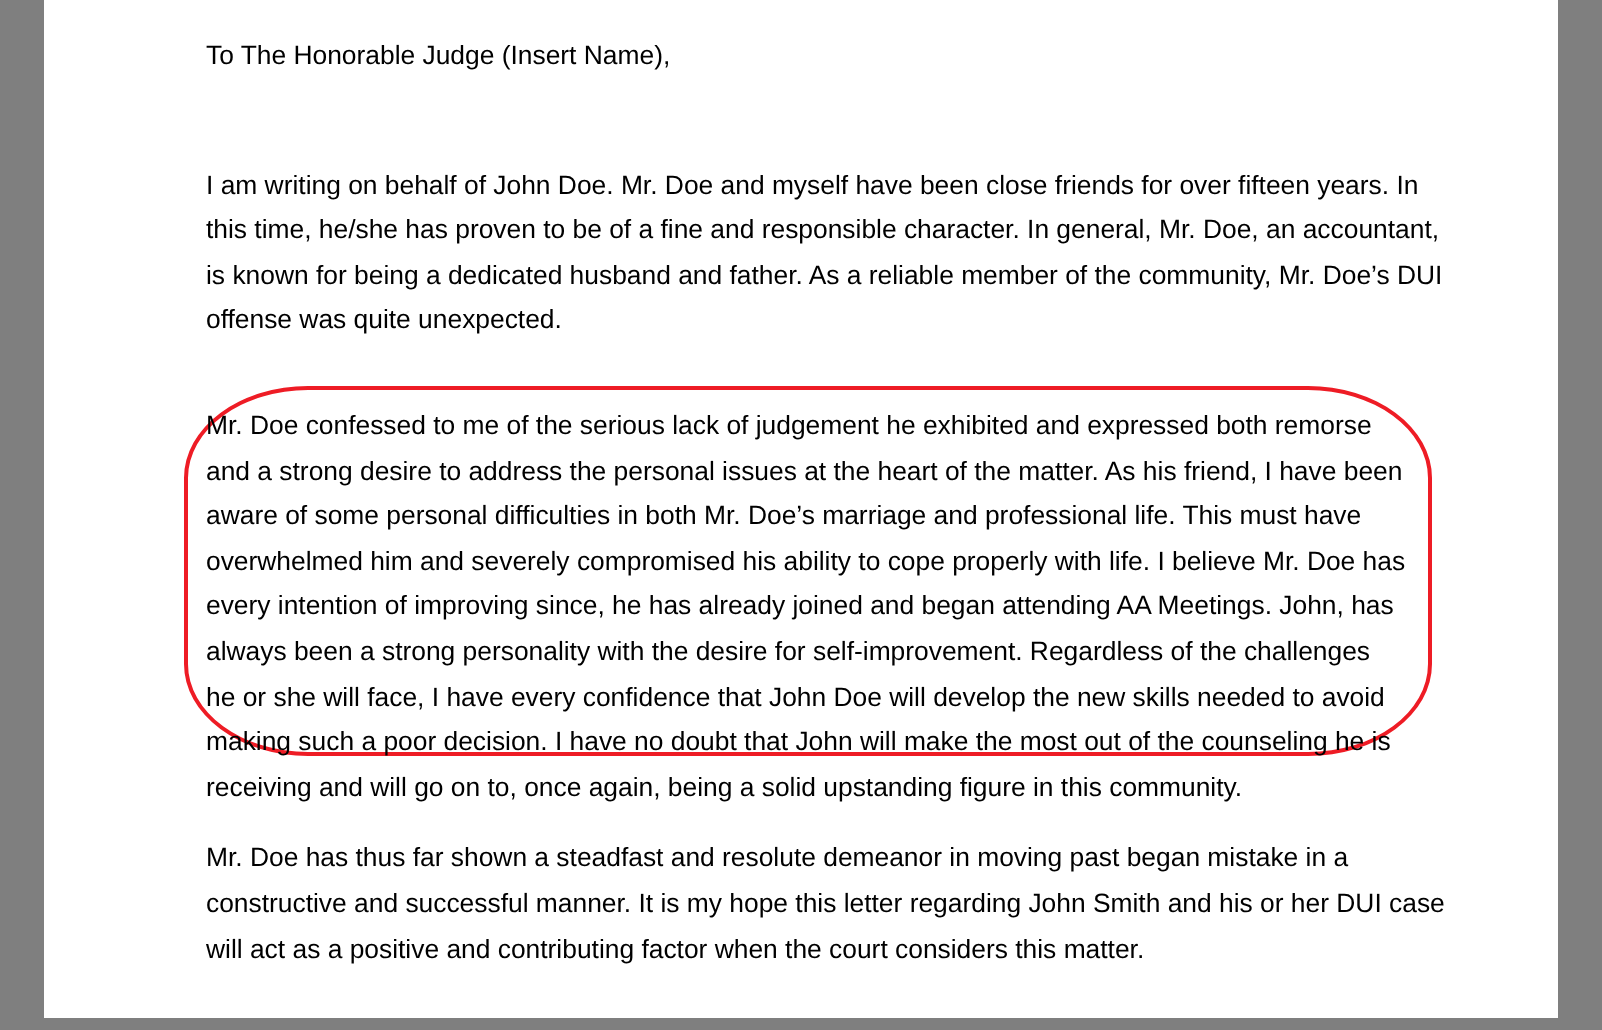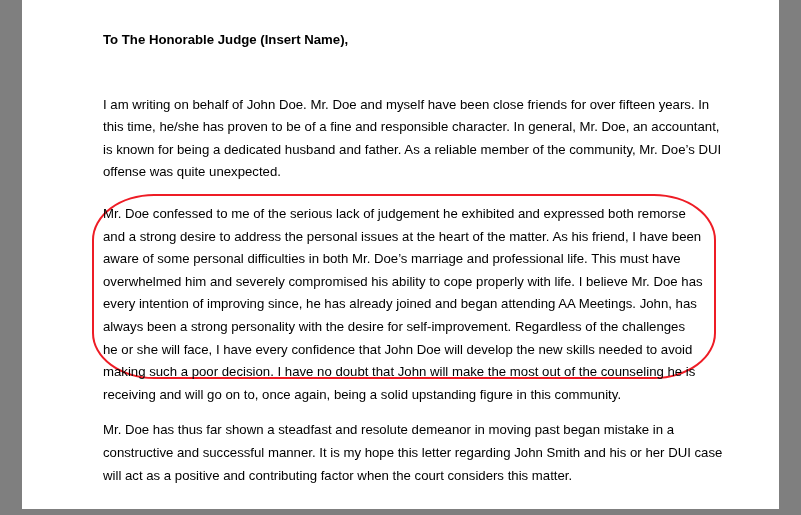--- a/index.html
+++ b/index.html
@@ -31,31 +31,30 @@
     padding: 14px 56px 0 81px;
   }
   .para {
     color: #000000;
     font-size: 13.2px;
     line-height: 22.6px;
     margin: 0;
     text-align: left;
   }
   .salutation {
-    margin-top: 15px;
+    margin-top: 3px;
     margin-bottom: 0;
-    font-weight: bold;
   }
   .spacer-lg { height: 42px; }
   .spacer-sm { height: 9px; }
   .spacer-xl { height: 30px; }
 
   #highlighted-block {
     position: relative;
-    margin-top: 19px;
+    margin-top: 30px;
     margin-bottom: 4px;
   }
   #highlight-oval {
     position: absolute;
     left: -11px;
     top: -9px;
     width: 624px;
     height: 185px;
     border: 2.5px solid #ee1c25;
     border-radius: 62px / 46px;

